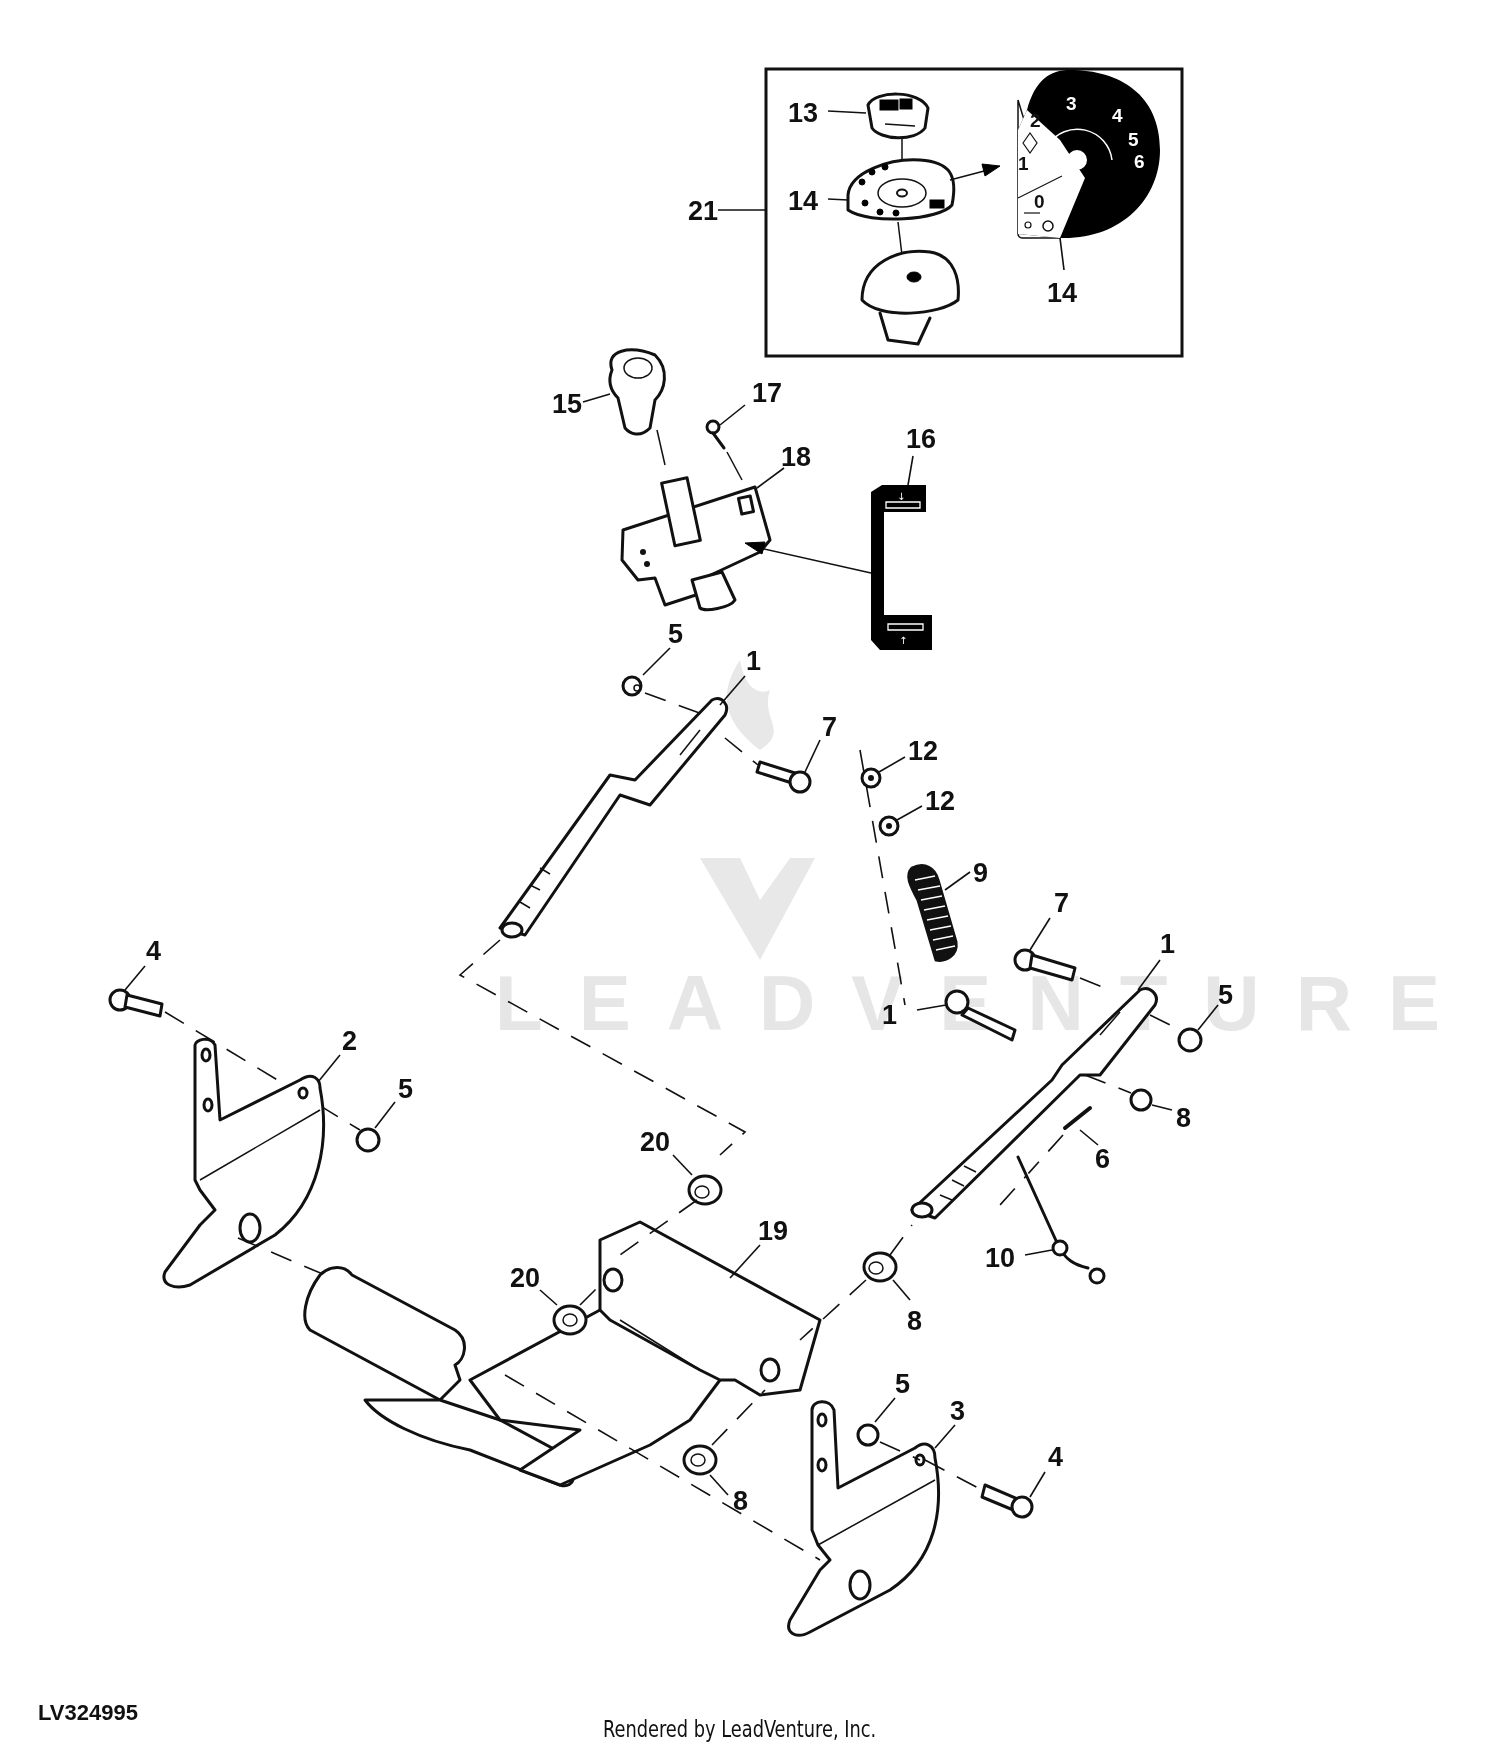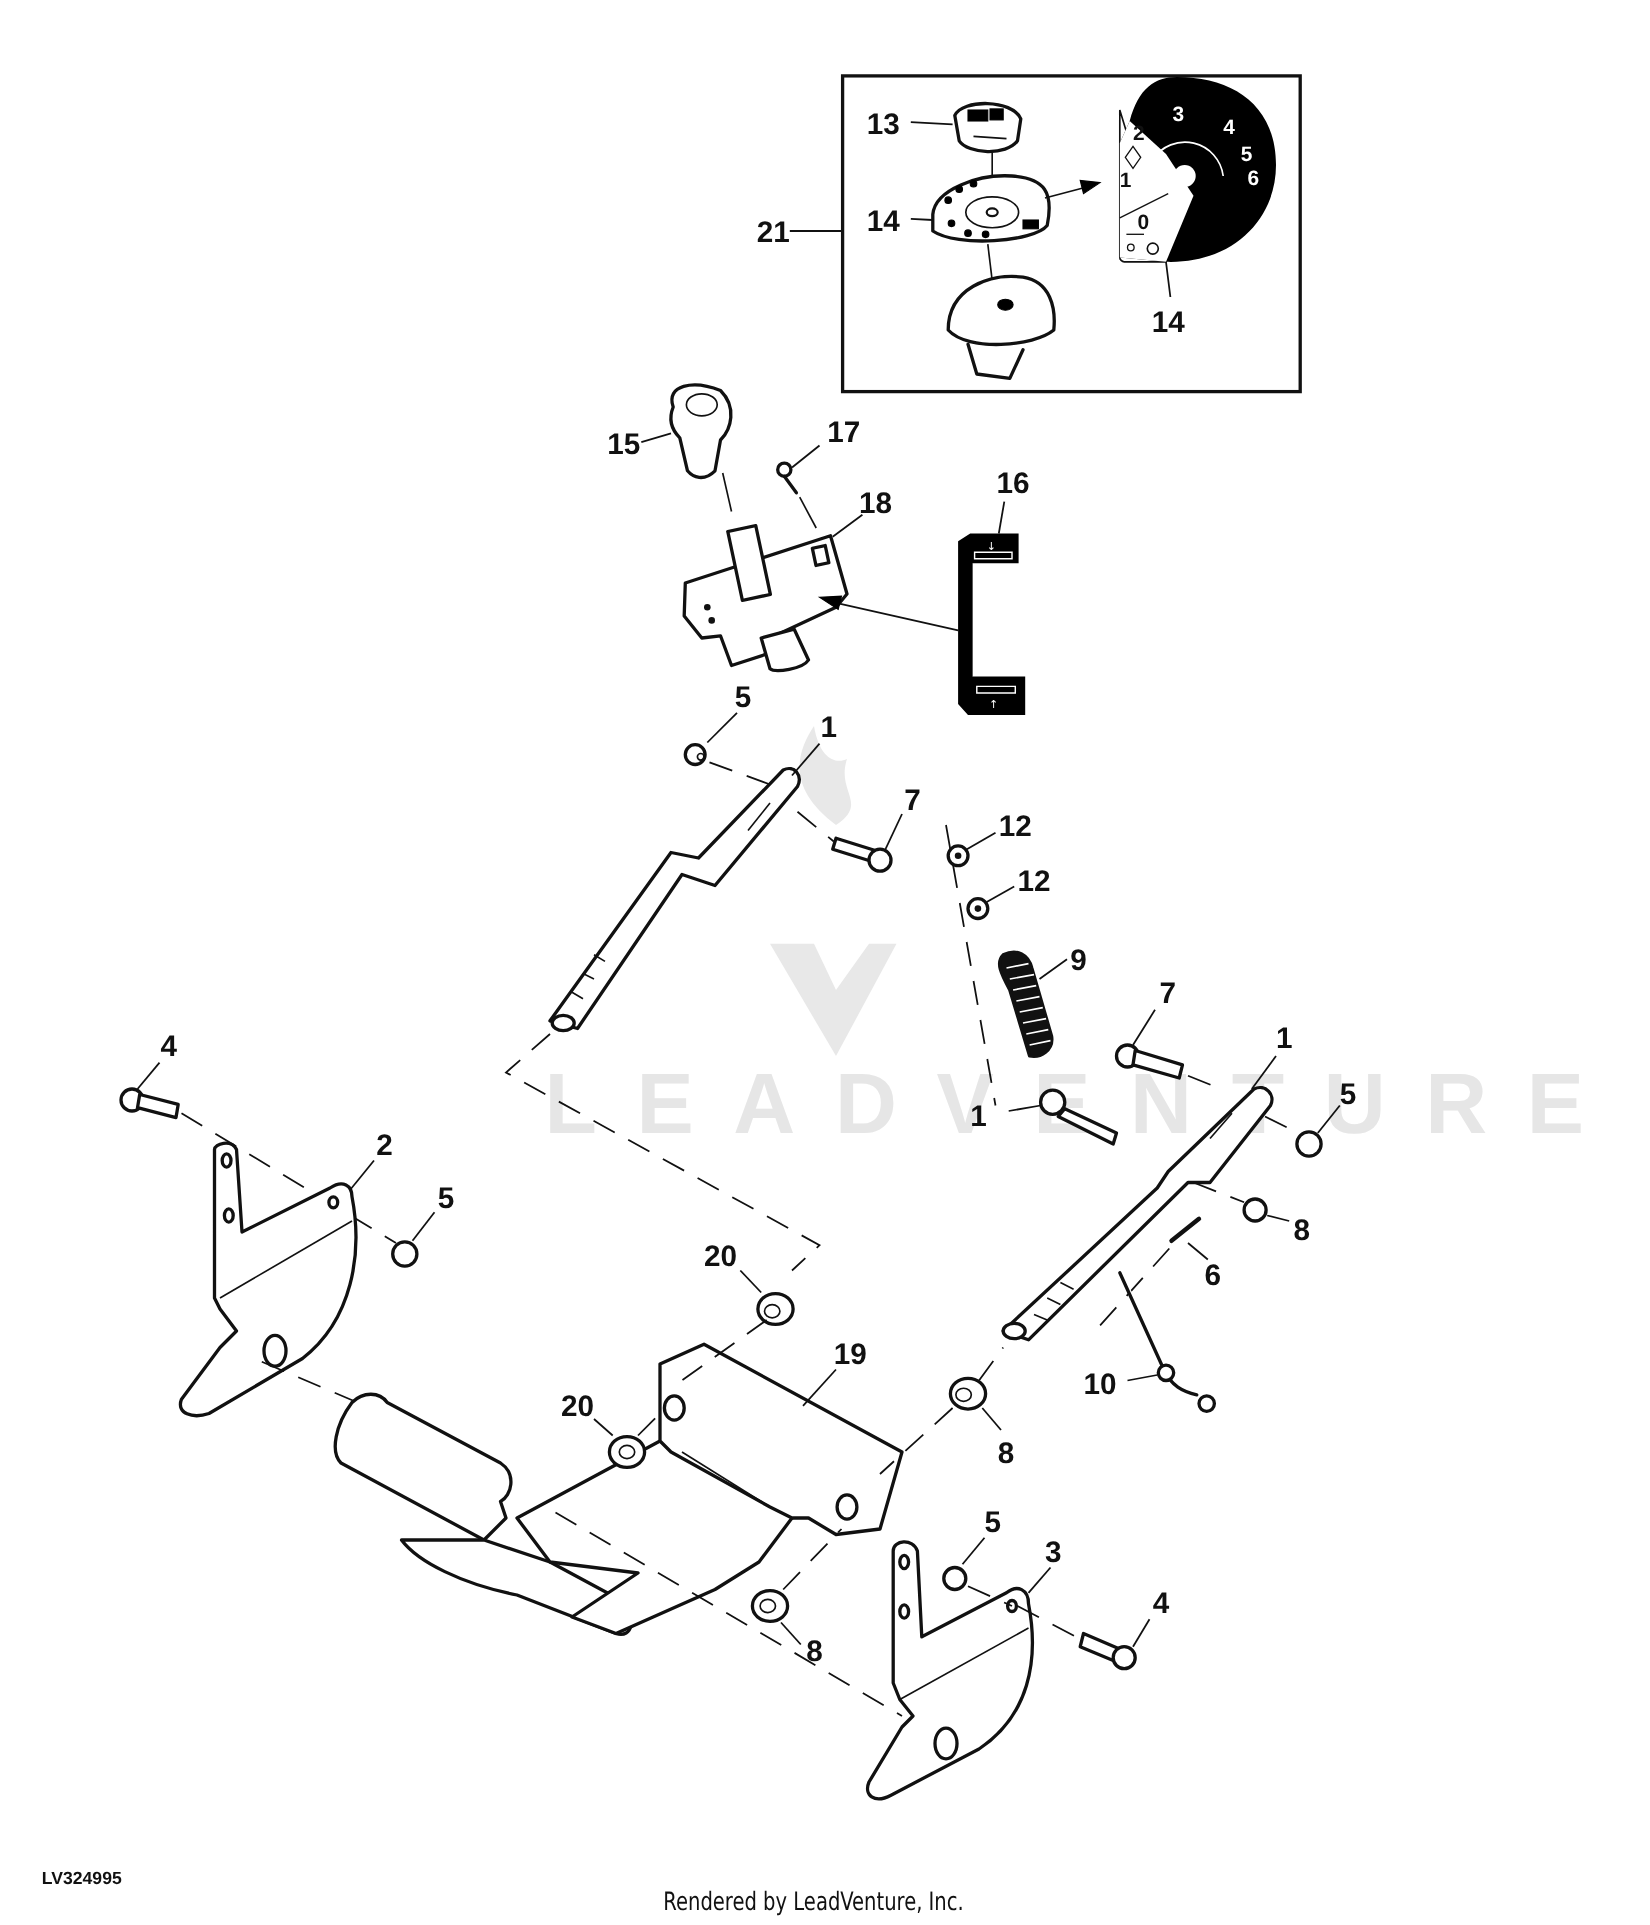--- a/index.html
+++ b/index.html
@@ -6,21 +6,21 @@
   body { width: 1500px; height: 1750px; position: relative; overflow: hidden; font-family: "Liberation Sans", sans-serif; }
   #diagram { position: absolute; left: 0; top: 0; width: 1500px; height: 1750px; }
   .callout { font-family: "Liberation Sans", sans-serif; font-weight: bold; font-size: 27px; fill: #111; }
   .leader { stroke: #111; stroke-width: 1.6; fill: none; }
   .part { stroke: #111; stroke-width: 3; fill: #fff; stroke-linejoin: round; stroke-linecap: round; }
   .thin { stroke: #111; stroke-width: 1.5; fill: none; }
   .dash { stroke: #111; stroke-width: 1.6; fill: none; stroke-dasharray: 22 14; }
   .black { fill: #000; stroke: #000; }
   .wm { fill: #e8e8e8; }
   .wm-text { font-family: "Liberation Sans", sans-serif; font-size: 78px; letter-spacing: 36px; fill: #e6e6e6; font-weight: bold; }
-  .fig-id { position: absolute; left: 38px; top: 1700px; font-family: "Liberation Sans", sans-serif; font-weight: bold; font-size: 16px; color: #111; }
+  .fig-id { position: absolute; left: 38px; top: 1700px; font-family: "Liberation Sans", sans-serif; font-weight: bold; font-size: 22px; color: #111; }
   .credit { position: absolute; left: 603px; top: 1716px; font-family: "DejaVu Sans Condensed", "DejaVu Sans", sans-serif; font-size: 23px; color: #111; transform: scaleX(0.86); transform-origin: left top; }
   .dial-num { font-family: "Liberation Sans", sans-serif; font-weight: bold; font-size: 19px; fill: #fff; }
   .dial-num-dark { font-family: "Liberation Sans", sans-serif; font-weight: bold; font-size: 19px; fill: #111; }
 </style>
 </head>
 <body>
 
 <svg id="diagram" viewBox="0 0 1500 1750" xmlns="http://www.w3.org/2000/svg">
 
   <g>

